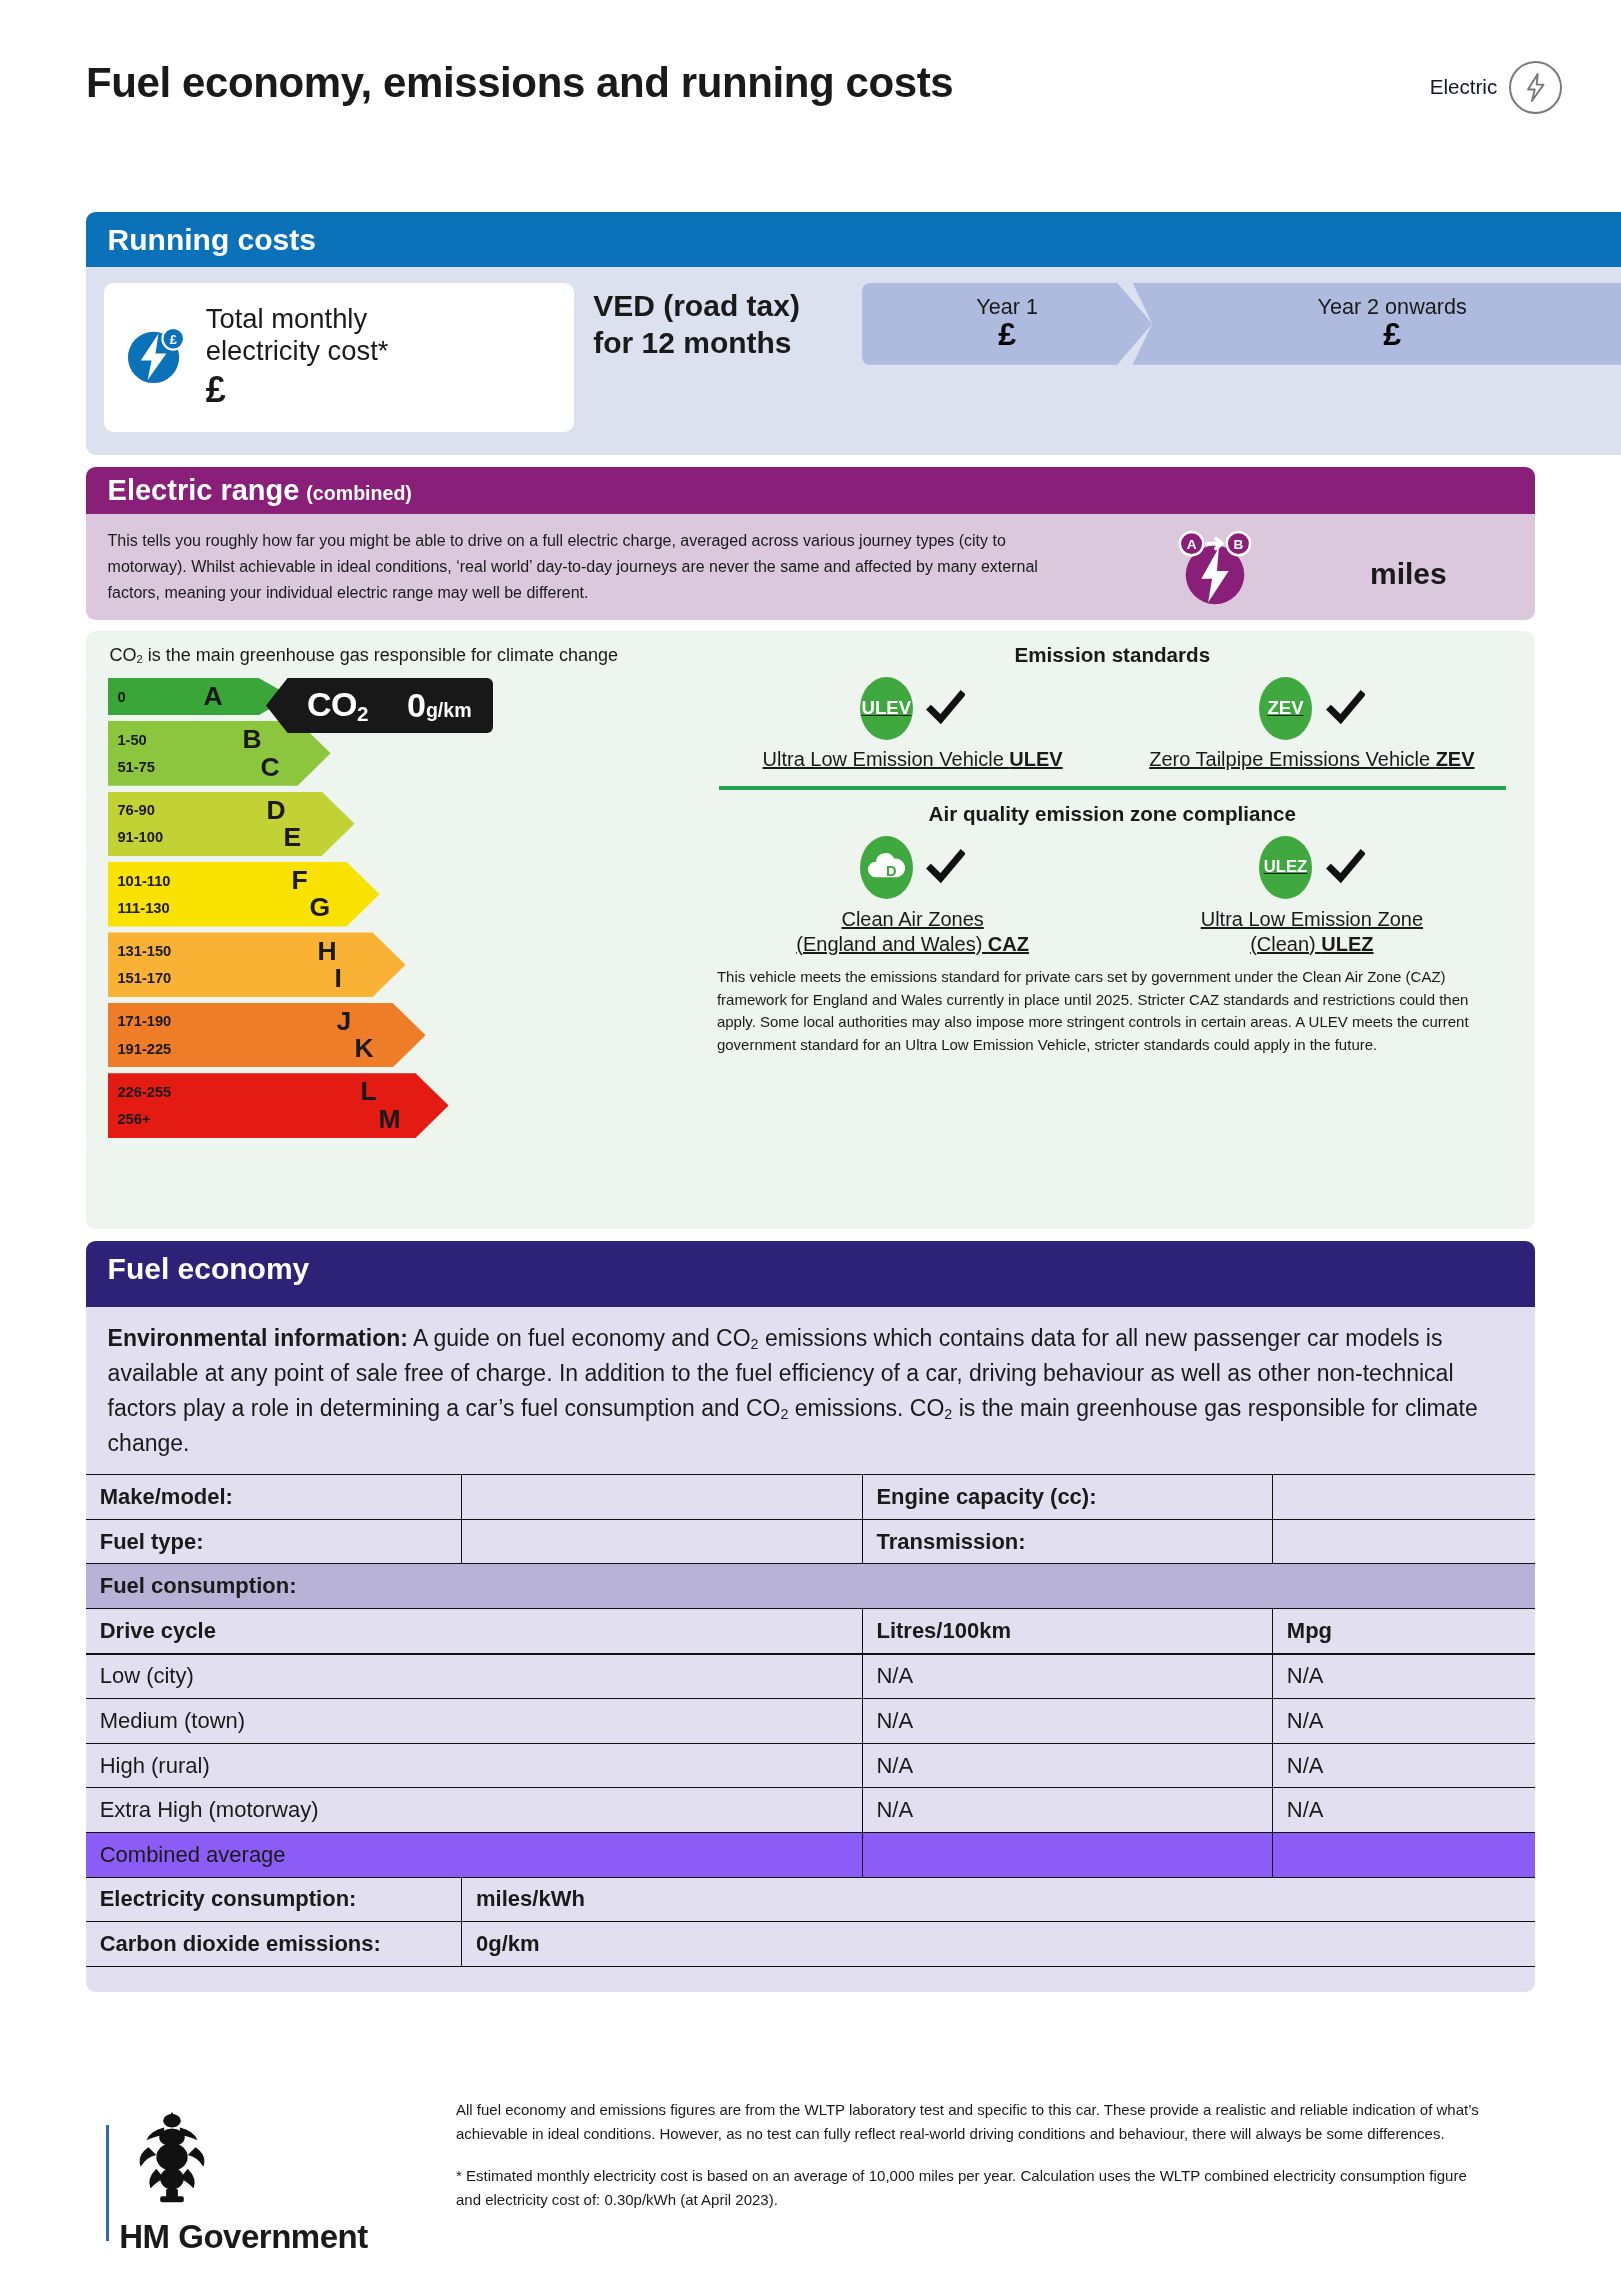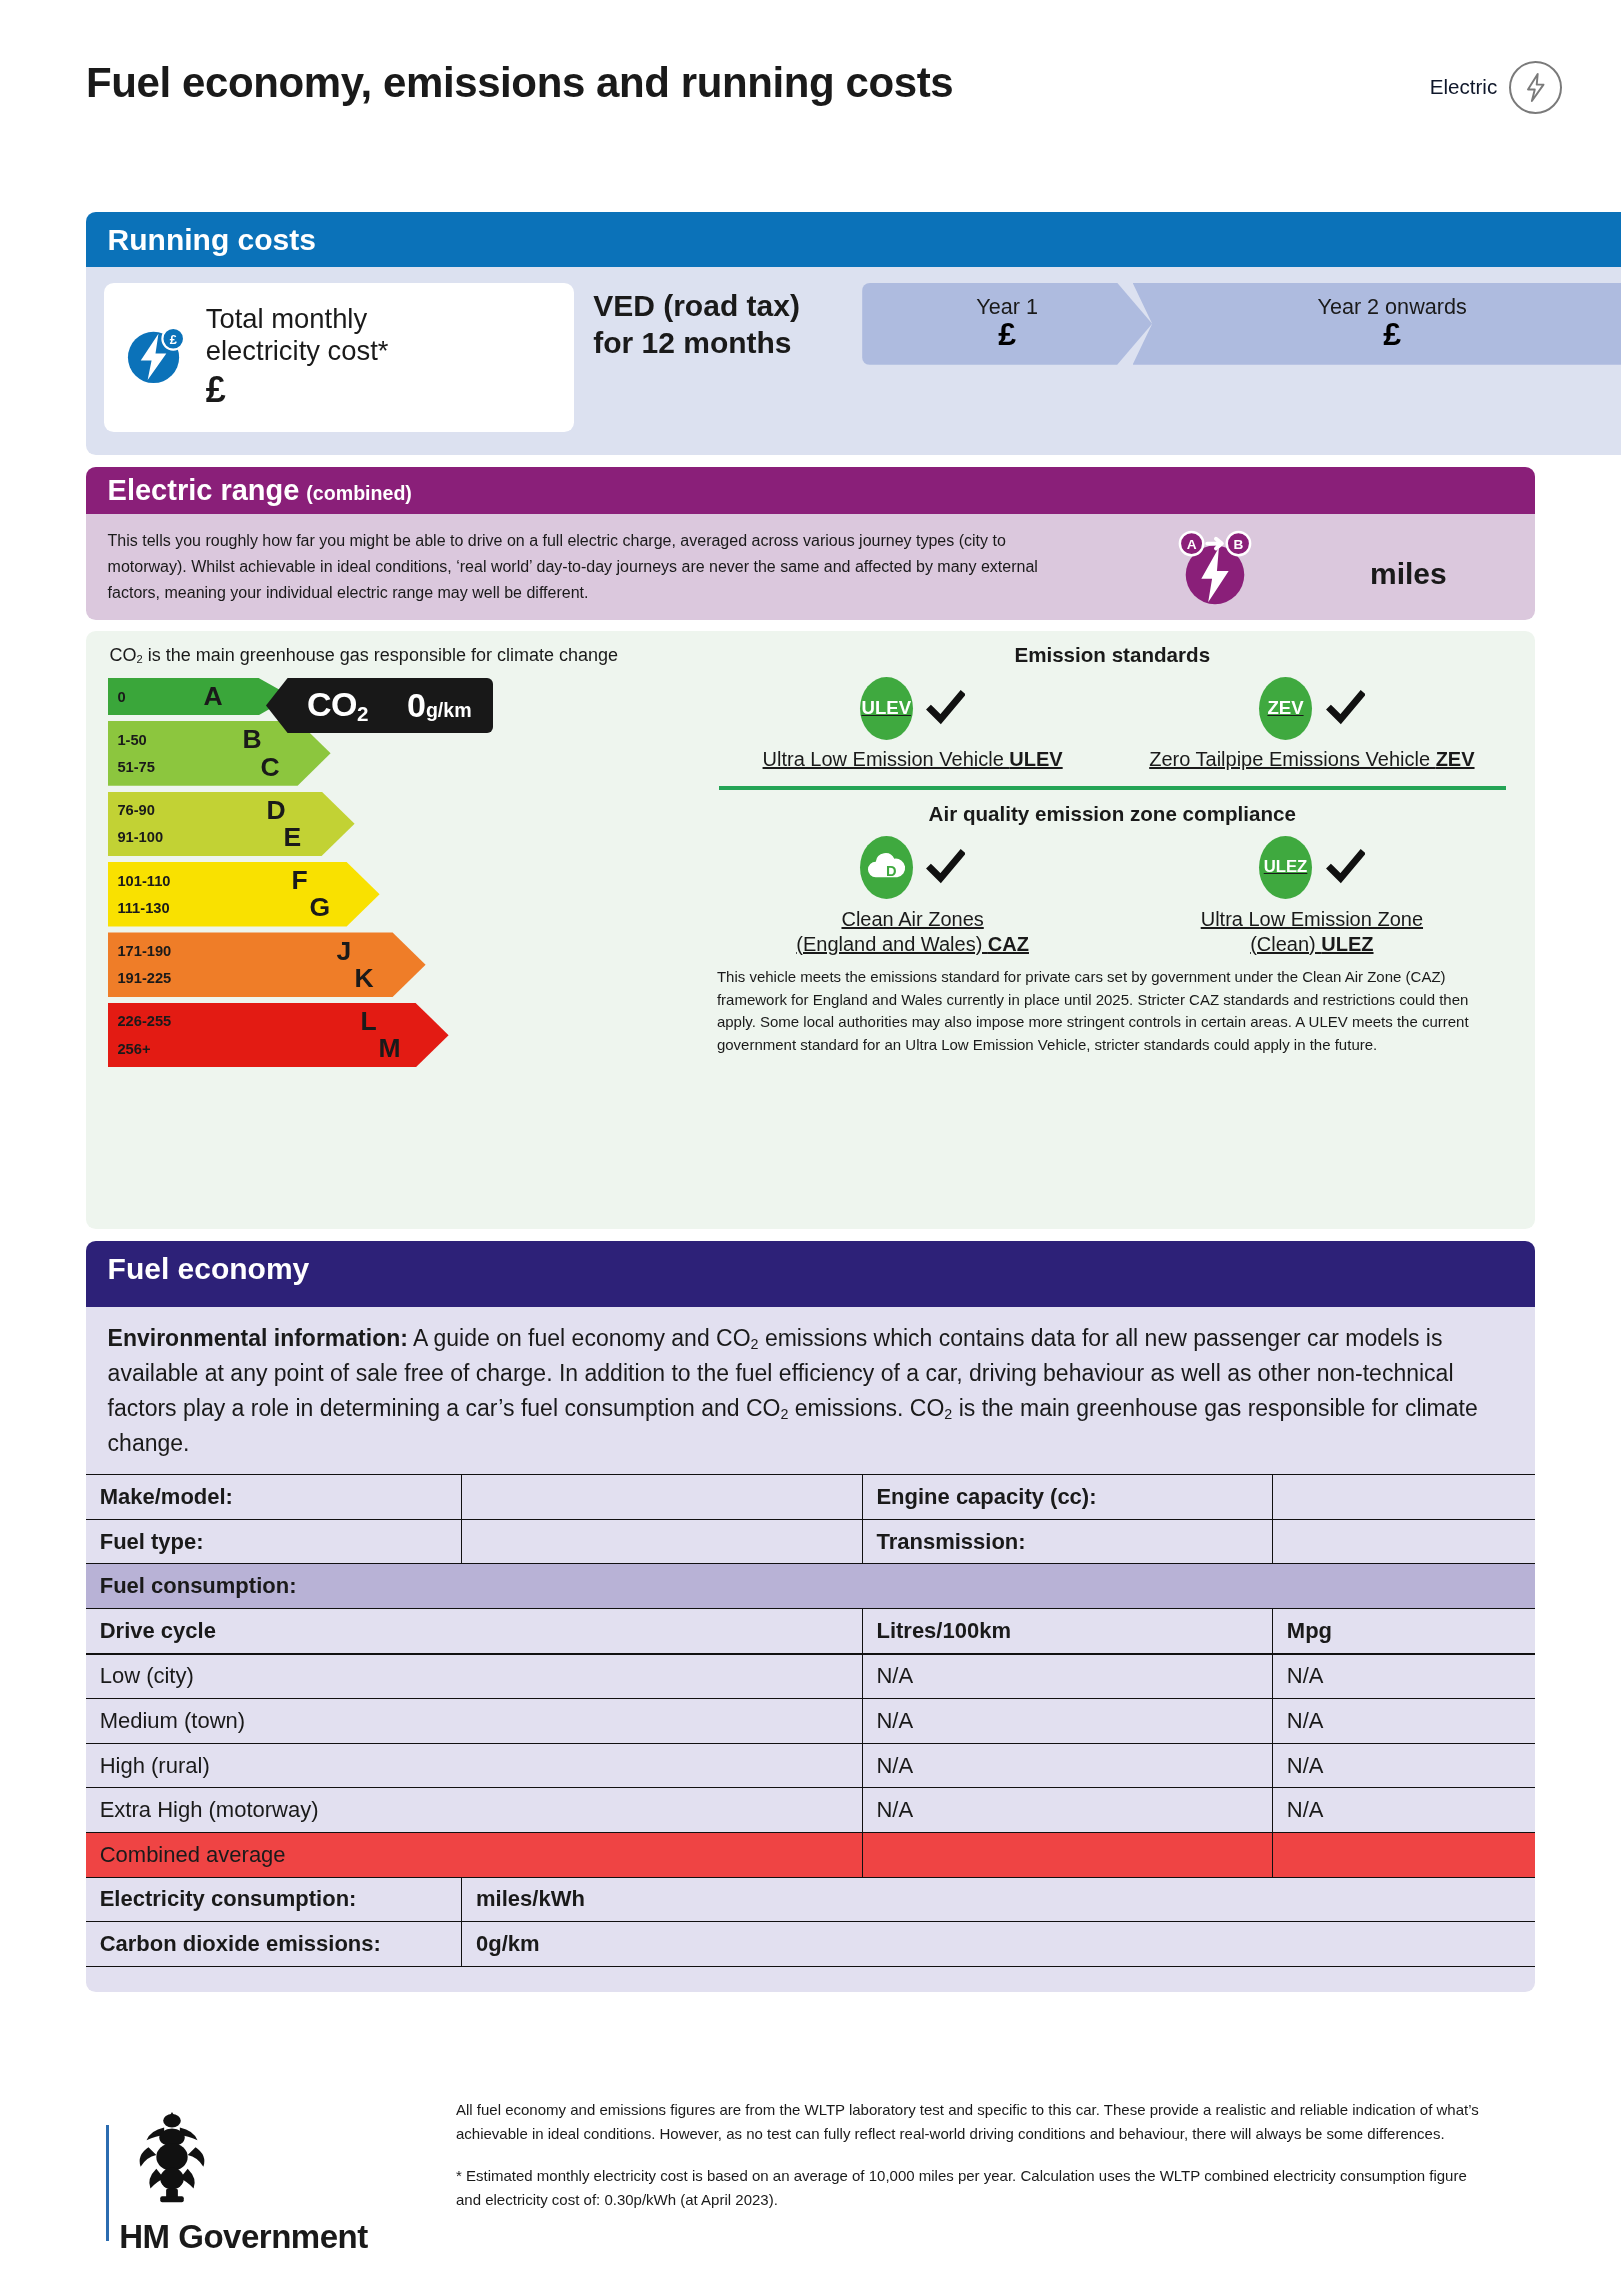--- a/index.html
+++ b/index.html
@@ -95,21 +95,21 @@
   #fuel-economy .panel-head{background:#2d2178;height:66px;padding:0 21.6px;}
   #fuel-economy .panel-head span{font-size:30px;line-height:55px;}
   .env{padding:13.7px 21.6px 13.7px 21.6px;font-size:23px;line-height:1.52;}
   .env b{font-weight:700;}
 
   table.fe{width:1449px;border-collapse:collapse;table-layout:fixed;font-size:22px;}
   table.fe td{border:1px solid #111;padding:8.8px 13.7px;background:#e2e0f0;vertical-align:middle;}
   table.fe td.k{font-weight:700;}
   table.fe tr.section td{background:#b8b2d6;font-weight:700;}
   table.fe tr.hdrow td{font-weight:700;border-bottom:2.9px solid #111;}
-  table.fe tr.avg td{background:#ef4444;}
+  table.fe tr.avg td{background:#8b5cf6;}
   table.fe td.nbl{border-left:none;}
   table.fe td.nbr{border-right:none;}
   .c1w{width:348px;} .c2w{width:372px;} .c3w{width:382px;} .c4w{width:346px;}
 
   
   .footer{position:absolute;left:86px;top:2098px;width:1451px;}
   .crest{position:absolute;left:19.6px;top:9.8px;width:294px;}
   .crest .bar{position:absolute;left:0;top:17.6px;width:3.9px;height:116px;background:#2b6cb0;}
   .crest-name{font-size:33px;font-weight:700;letter-spacing:-0.5px;margin-top:3.9px;padding-left:13.7px;}
   .fnote{position:absolute;left:370px;top:0;width:1039px;font-size:15px;line-height:1.62;}
@@ -236,20 +236,32 @@
           </div>
           <div class="bandrow">
             <div class="band" style="background: rgb(249, 225, 0); width: 272px; clip-path: polygon(0px 0px, calc(100% - 33px) 0px, 100% 50%, calc(100% - 33px) 100%, 0px 100%);">
               <div class="ln">
                 <span class="rg">101-110</span>
                 <span class="lt" style="left: 184px;">F</span>
               </div>
               <div class="ln">
                 <span class="rg">111-130</span>
                 <span class="lt" style="left: 202px;">G</span>
+              </div>
+            </div>
+          </div>
+          <div class="bandrow">
+            <div class="band" style="background: rgb(249, 178, 51); width: 298px; clip-path: polygon(0px 0px, calc(100% - 33px) 0px, 100% 50%, calc(100% - 33px) 100%, 0px 100%);">
+              <div class="ln">
+                <span class="rg">131-150</span>
+                <span class="lt" style="left: 210px;">H</span>
+              </div>
+              <div class="ln">
+                <span class="rg">151-170</span>
+                <span class="lt" style="left: 227px;">I</span>
               </div>
             </div>
           </div>
           <div class="bandrow">
             <div class="band" style="background: rgb(239, 125, 40); width: 318px; clip-path: polygon(0px 0px, calc(100% - 33px) 0px, 100% 50%, calc(100% - 33px) 100%, 0px 100%);">
               <div class="ln">
                 <span class="rg">171-190</span>
                 <span class="lt" style="left: 229px;">J</span>
               </div>
               <div class="ln">

